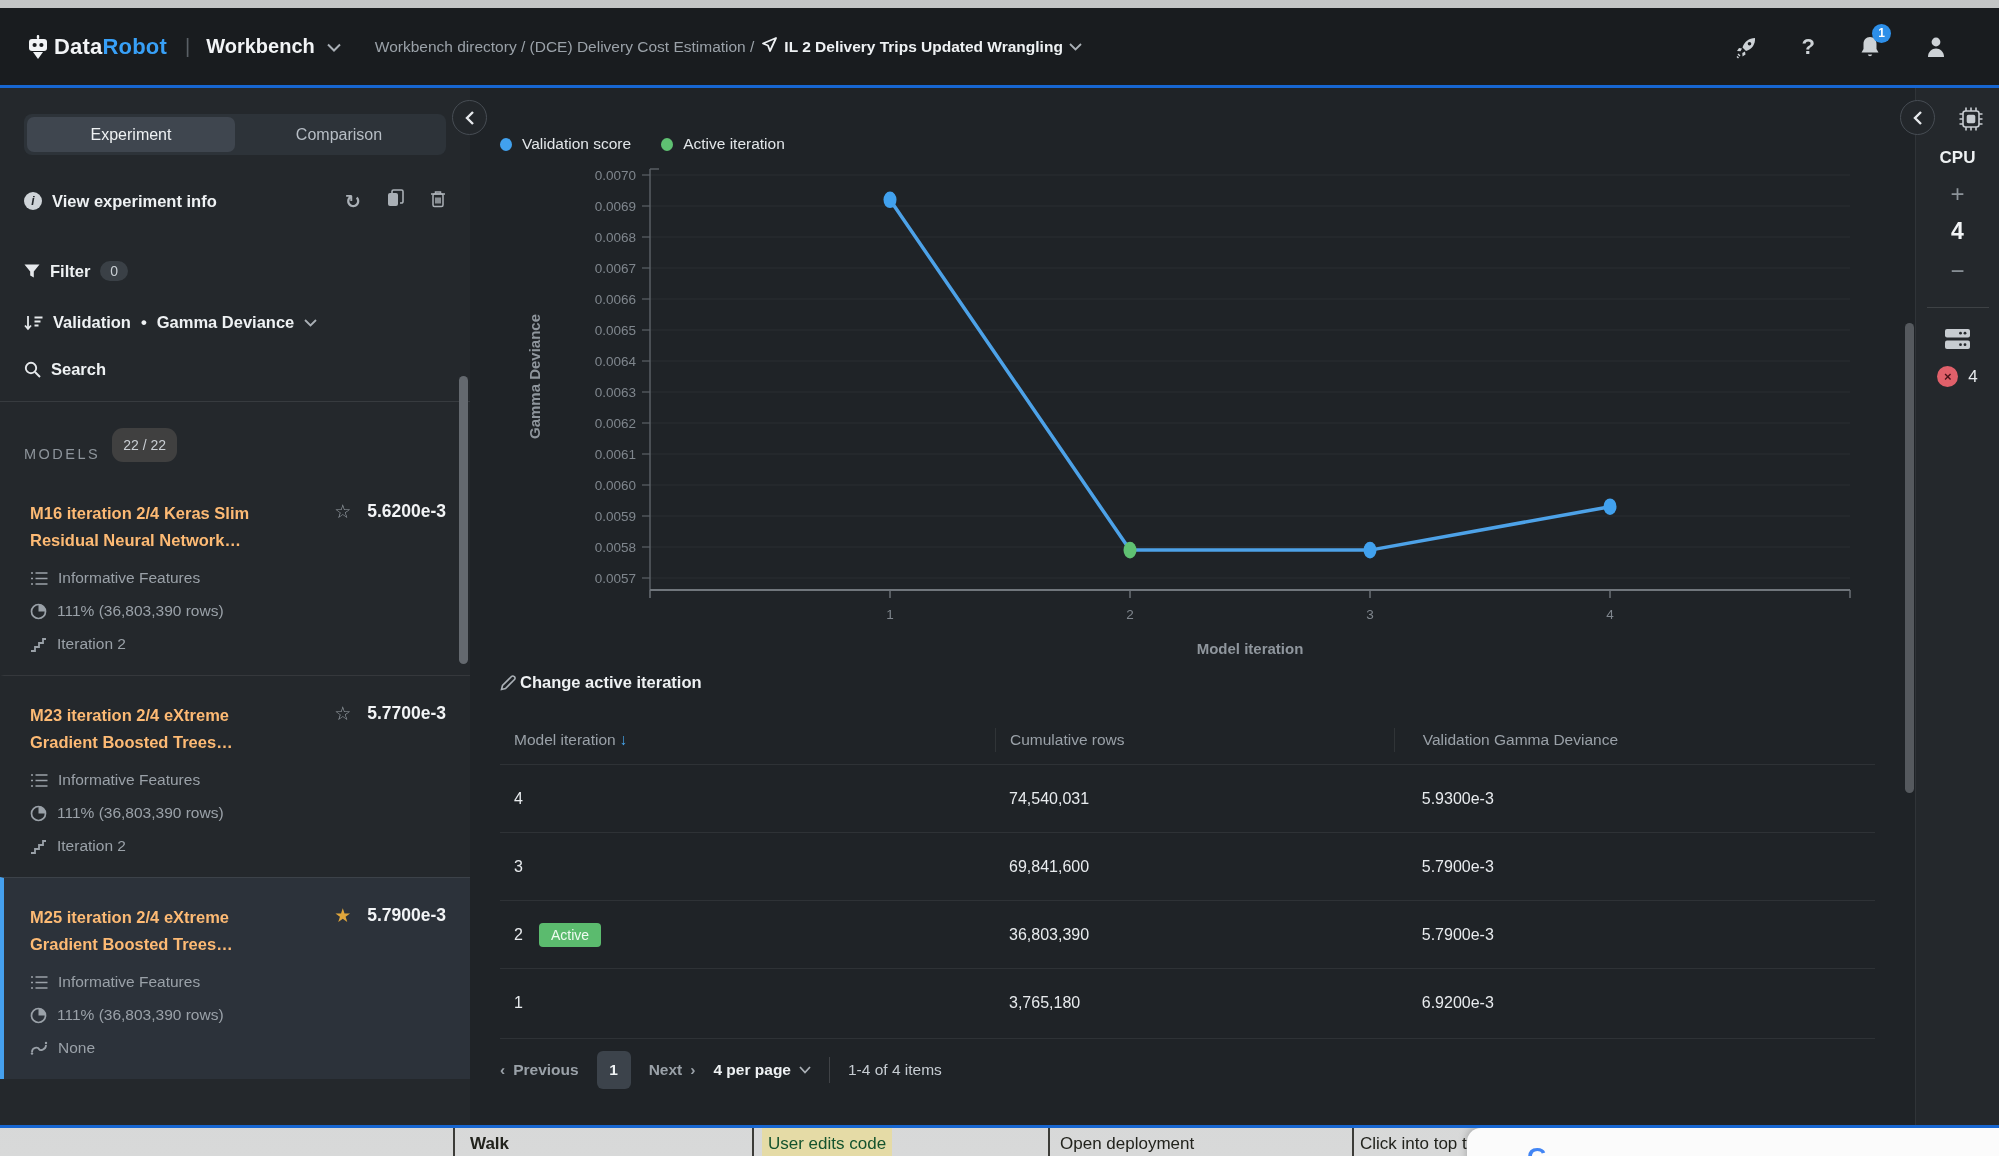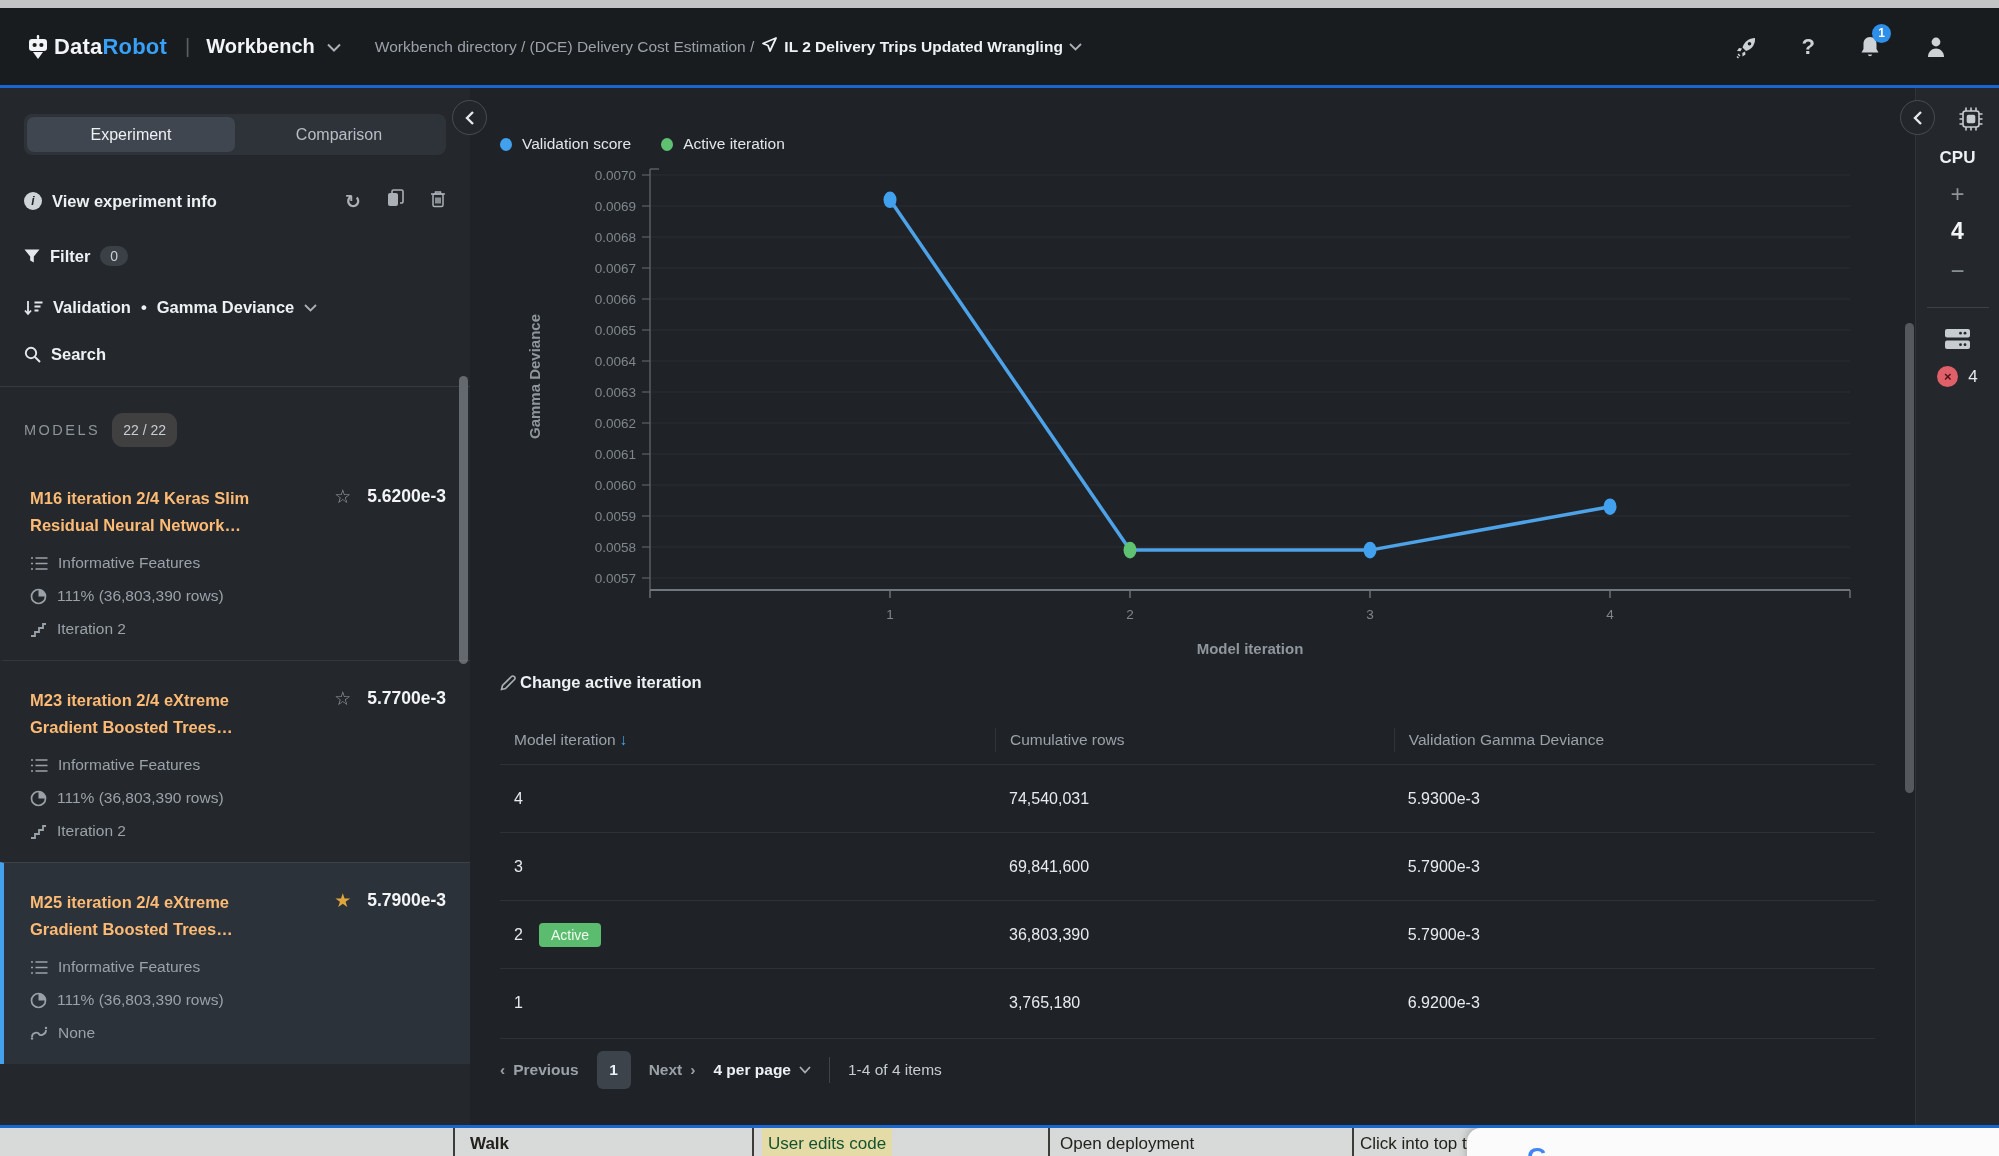--- a/index.html
+++ b/index.html
@@ -48,31 +48,31 @@
 
   
   .sidebar { position:relative; width:470px; background:#24282c; flex:none; display:flex; flex-direction:column; }
   .sb-scrollbar { position:absolute; right:2px; top:288px; width:9px; height:288px; border-radius:5px; background:#64696f; }
   .tabs { margin:26px 24px 0 24px; height:41px; background:#2d3339; border-radius:8px; display:flex; padding:3px; }
   .tab { flex:1; display:flex; align-items:center; justify-content:center; font-size:16px; color:#b7bec5;
          border-radius:7px; cursor:pointer; }
   .tab.active { background:#3f464f; color:#eef1f3; }
   .sb-row { display:flex; align-items:center; margin:0 24px; color:#eef1f3; font-weight:bold; font-size:16.5px; gap:10px; }
   .row-info { margin-top:34px; }
-  .row-filter { margin-top:33px; }
+  .row-filter { margin-top:48px; }
   .row-sort { margin-top:32px; }
   .row-search { margin-top:28px; margin-bottom:22px; }
   .info-circle { width:18px; height:18px; border-radius:50%; background:#cfd4d8; color:#22262a;
                  font-size:12px; font-weight:bold; font-style:italic; display:flex; align-items:center; justify-content:center; }
   .sb-actions { margin-left:auto; display:flex; gap:26px; align-items:center; color:#aab0b6; }
   .sb-actions .act { font-size:19px; cursor:pointer; }
   .pill { background:#3a4046; color:#c9ced3; font-size:14px; font-weight:normal; border-radius:10px; padding:2px 10px; }
   .bullet { color:#eef1f3; }
   .sb-divider { height:1px; background:rgba(255,255,255,.09); }
-  .models-header { display:flex; align-items:center; gap:12px; margin:26px 24px 12px 24px; }
+  .models-header { display:flex; align-items:flex-end; gap:12px; margin:26px 24px 12px 24px; }
   .models-label { color:#8d949b; font-size:14.5px; letter-spacing:2.5px; }
   .models-count { background:#404040; color:#c9ced3; font-size:14px; border-radius:11px; padding:9px 11px; }
 
   .model-card { position:relative; padding:26px 20px 22px 26px; border-left:4px solid transparent; cursor:pointer; }
   .model-card + .model-card { border-top:1px solid rgba(255,255,255,.08); }
   .model-card.selected { background:#2c323a; border-left-color:#45a0ee; }
   .mc-top { display:flex; align-items:flex-start; }
   .mc-name { width:268px; color:#fdba74; font-weight:bold; font-size:16.5px; line-height:27px; }
   .mc-score-wrap { margin-left:auto; display:flex; align-items:center; gap:16px; padding-right:4px; }
   .star { font-size:19px; color:#9aa1a8; cursor:pointer; }
@@ -100,21 +100,21 @@
   .axl { fill:#8f969d; font-size:15px; font-weight:bold; }
 
   .change-active { display:flex; align-items:center; gap:3px; color:#eef1f3; font-weight:bold; font-size:16.5px; margin-top:12px; }
 
   .iter-table { margin-top:24px; margin-right:30px; }
   .t-header { display:flex; height:48px; align-items:center; color:#9aa1a8; font-size:15.5px; }
   .t-row { display:flex; height:68px; align-items:center; color:#e8ebee; font-size:16px;
            border-top:1px solid rgba(255,255,255,.07); cursor:pointer; }
   .col1 { width:36%; padding-left:14px; display:flex; align-items:center; gap:16px; }
   .col2 { width:29%; padding-left:14px; }
-  .col3 { width:35%; padding-left:14px; }
+  .col3 { width:35%; padding-left:28px; }
   .t-header .col2, .t-header .col3 { border-left:1px solid rgba(255,255,255,.08); height:24px; display:flex; align-items:center; }
   .sort-arrow { color:#45a3ea; font-weight:bold; margin-left:4px; }
   .active-badge { background:#5bbb6e; color:#eefbf0; font-size:14px; border-radius:4px; padding:4px 12px; }
 
   .pagination { display:flex; align-items:center; margin-top:2px; margin-right:30px; height:62px;
                 border-top:1px solid rgba(255,255,255,.07); color:#9aa1a8; font-size:15.5px; gap:18px; }
   .page-nav { display:flex; align-items:center; gap:8px; font-weight:bold; cursor:pointer; }
   .page-box { width:34px; height:38px; background:#3c434b; color:#eef1f3; font-weight:bold; border-radius:6px;
               display:flex; align-items:center; justify-content:center; cursor:pointer; }
   .per-page { display:flex; align-items:center; gap:8px; color:#eef1f3; font-weight:bold; cursor:pointer; }

